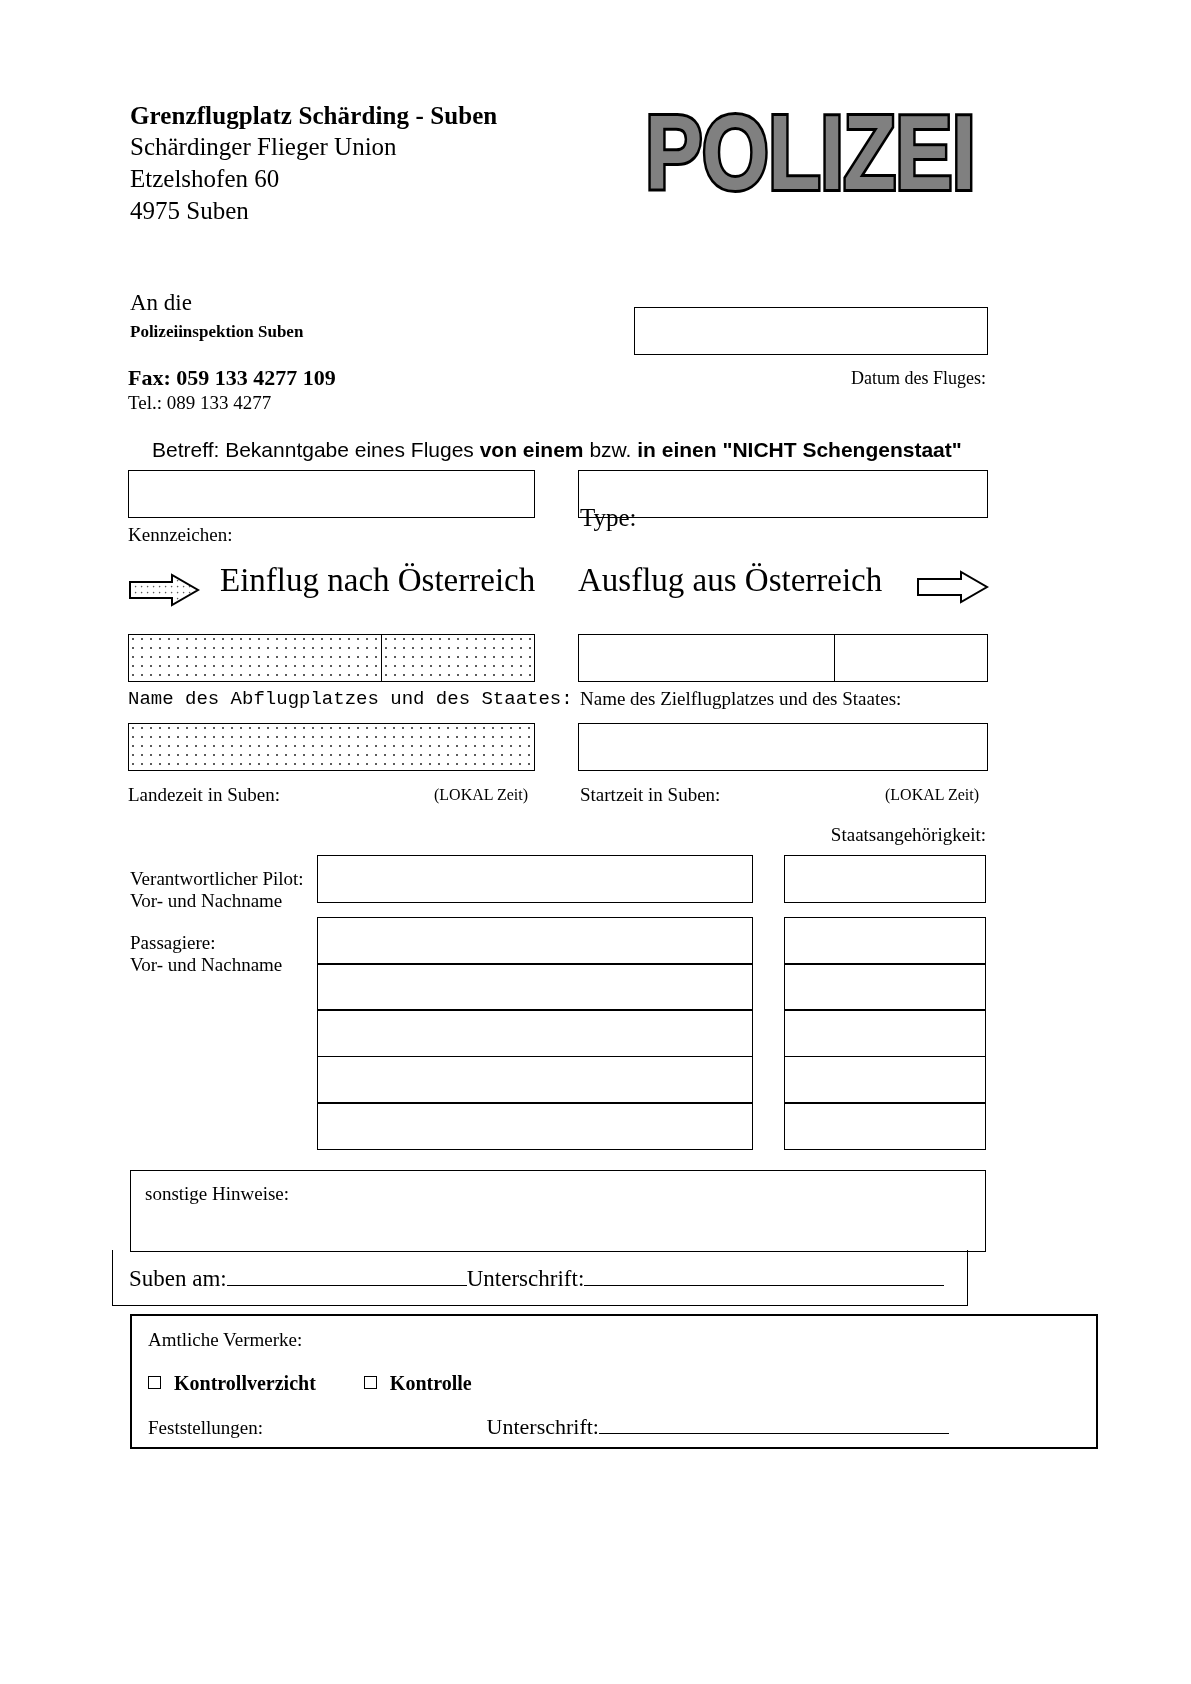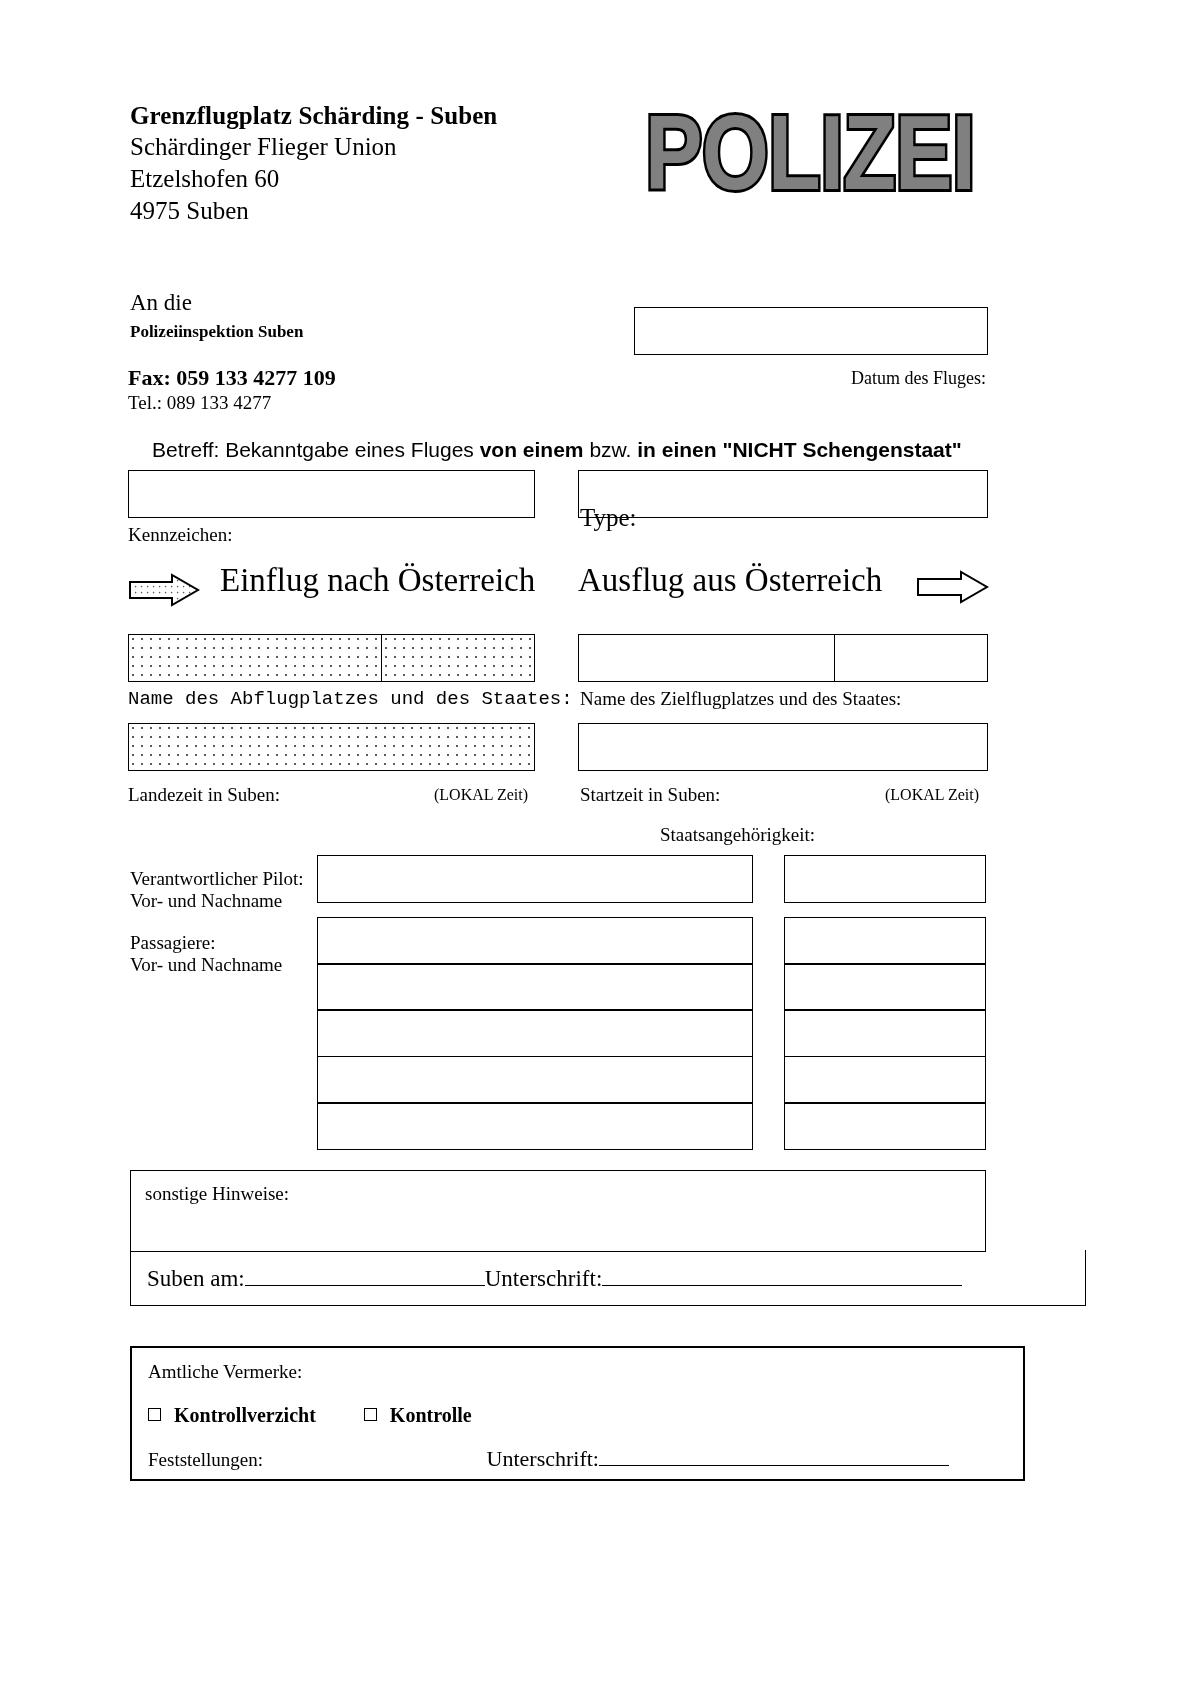--- a/index.html
+++ b/index.html
@@ -75,41 +75,41 @@
 
   
   #land-box { left:128px; top:723px; width:405px; height:46px; border:1.8px solid #000; }
   #land-lbl { left:128px; top:784px; font-size:19px; }
   #land-lok { left:434px; top:786px; font-size:16px; }
   #start-box { left:578px; top:723px; width:408px; height:46px; border:1.8px solid #000; }
   #start-lbl { left:580px; top:784px; font-size:19px; }
   #start-lok { left:885px; top:786px; font-size:16px; }
 
   
-  #staat-lbl { left:660px; top:824px; width:326px; text-align:left; font-size:19px; }
+  #staat-lbl { left:660px; top:824px; width:326px; text-align:right; font-size:19px; }
 
   
   #pilot-lbl { left:130px; top:868px; font-size:19px; line-height:22px; }
   #pass-lbl  { left:130px; top:932px; font-size:19px; line-height:22px; }
   #name-col  { left:317px; top:855px; width:436px; }
   #nat-col   { left:784px; top:855px; width:202px; }
   .rowbox { height:48px; border:1.8px solid #000; margin-top:-1.8px; box-sizing:border-box; }
   .rowbox.first { margin-top:0; }
   .gap { height:14px; }
 
   
   #hinweise { left:130px; top:1170px; width:856px; height:82px; border:1.8px solid #000; box-sizing:border-box; }
   #hinweise-lbl { position:absolute; left:14px; top:12px; font-size:19px; }
 
-  #signrow { left:130px; top:1250px; width:956px; height:56px; border:1.8px solid #000; border-top:none; box-sizing:border-box; }
+  #signrow { left:112px; top:1250px; width:856px; height:56px; border:1.8px solid #000; border-top:none; box-sizing:border-box; }
   #signrow .inner { position:absolute; left:16px; top:16px; right:10px; font-size:23px; white-space:nowrap; }
   .rule { display:inline-block; border-bottom:1.6px solid #000; vertical-align:baseline; }
 
   
-  #amt { left:130px; top:1346px; width:895px; height:135px; border:2.6px solid #000; box-sizing:border-box; }
+  #amt { left:130px; top:1314px; width:968px; height:135px; border:2.6px solid #000; box-sizing:border-box; }
   #amt-lbl { position:absolute; left:16px; top:13px; font-size:19px; }
   #amt-checks { position:absolute; left:16px; top:56px; font-size:20px; font-weight:bold; }
   .cb {
     display:inline-block; width:11px; height:11px;
     border:1.4px solid #000; margin-right:13px; vertical-align:1px;
   }
   #amt-foot { position:absolute; left:16px; top:98px; right:12px; font-size:22px; white-space:nowrap; }
 </style>
 </head>
 <body>

